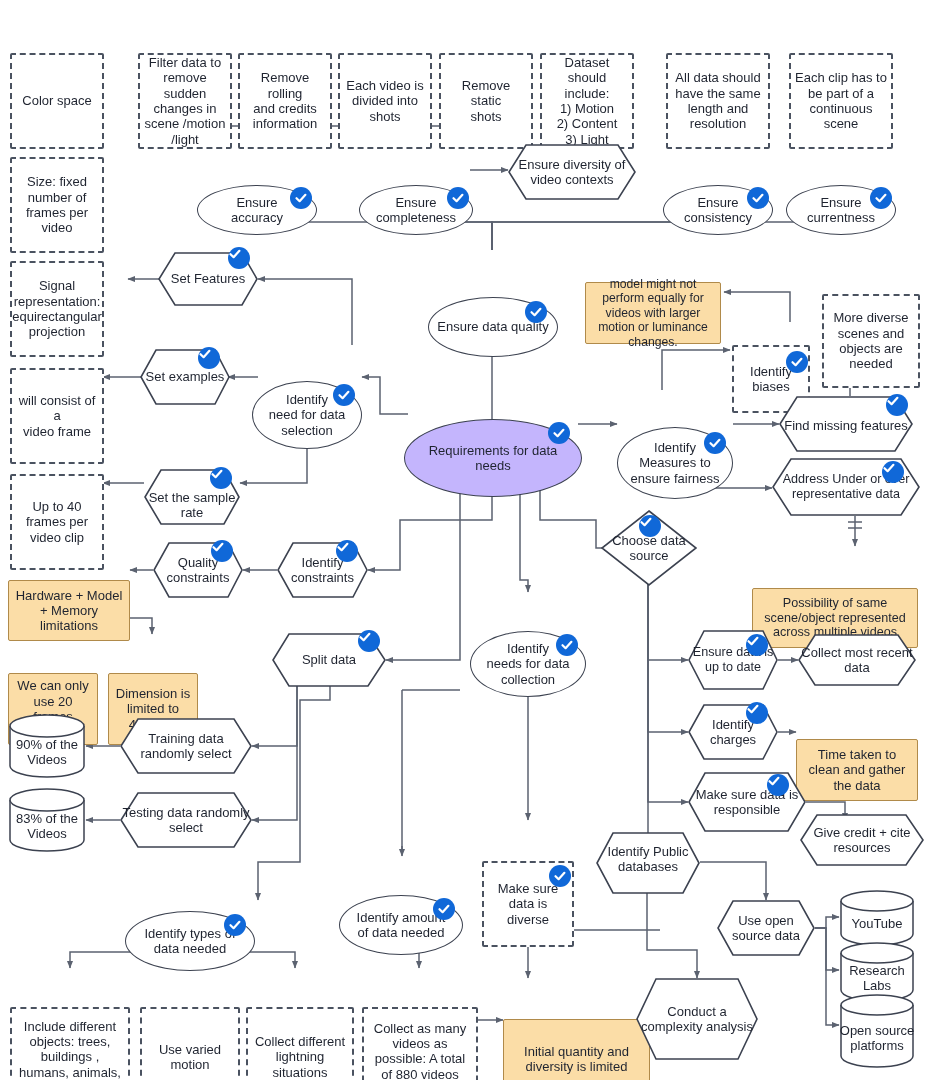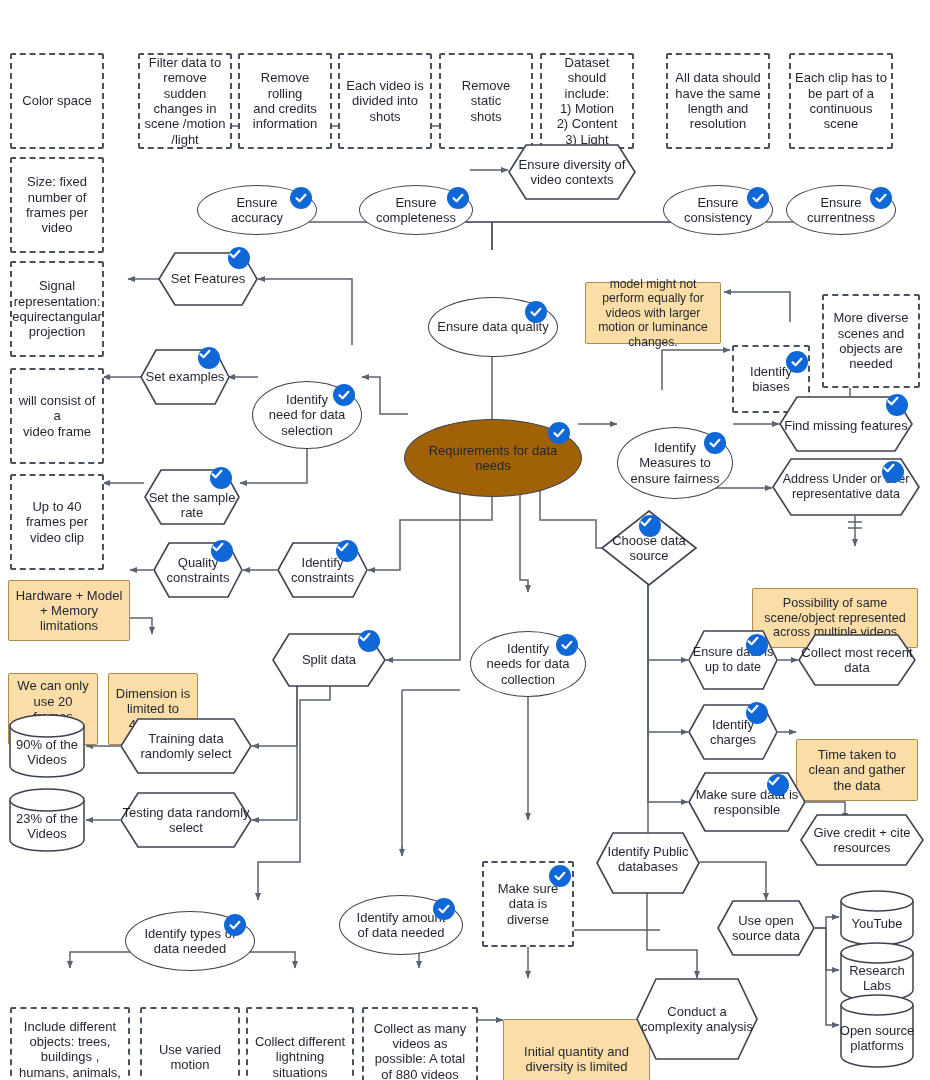--- a/index.html
+++ b/index.html
@@ -8,21 +8,21 @@
   svg#wires{position:absolute;left:0;top:0;width:930px;height:1080px;}
   .node{position:absolute;box-sizing:border-box;display:flex;align-items:center;
         justify-content:center;text-align:center;color:#1f2430;line-height:1.18;margin-top:39px;}
   .node .lbl{display:block;padding:0 4px;white-space:pre-line;}
   
   .dashbox{border:2px dashed #4a5260;background:#fff;border-radius:2px;}
   
   .orange{border:1.6px solid #B08A4A;background:#FBDDA7;border-radius:2px;}
   
   .ellipse{border:1.6px solid #3c4250;background:#fff;border-radius:50%;}
-  .ellipse.grayfill{background:#a16207;}
+  .ellipse.grayfill{background:#c4b5fd;}
   
   .hexwrap{position:absolute;}
   .hexwrap svg{position:absolute;left:0;top:0;overflow:visible;}
   .hexwrap .hextext{position:absolute;left:0;top:0;width:100%;height:100%;
         display:flex;align-items:center;justify-content:center;text-align:center;
         color:#1f2430;line-height:1.18;}
   .diamondwrap{position:absolute;}
   .diamondwrap svg{position:absolute;left:0;top:0;overflow:visible;}
   .diamondwrap .dtext{position:absolute;left:0;top:0;width:100%;height:100%;
         display:flex;align-items:center;justify-content:center;text-align:center;
@@ -558,21 +558,21 @@
         <span class="lbl">90% of the
 Videos</span>
       </div>
   </div>
   <div class="cylwrap" style="left:8px;top:788px;width:78px;height:64px;">
     <svg width="78" height="64">
       <path d="M2,12 L2,52 A37,11 0 0 0 76,52 L76,12" fill="#fff" stroke="#3c4250" stroke-width="1.5"></path>
       <ellipse cx="39" cy="12" rx="37" ry="11" fill="#fff" stroke="#3c4250" stroke-width="1.5"></ellipse>
     </svg>
     <div class="ctext f13">
-        <span class="lbl">23% of the
+        <span class="lbl">83% of the
 Videos</span>
       </div>
   </div>
 
   <div class="hexwrap" style="left:120px;top:718px;width:132px;height:56px;">
     <svg width="132" height="56">
         <polygon points="18,1 114,1 131,28 114,55 18,55 1,28" fill="#fff" stroke="#3c4250" stroke-width="1.6"></polygon>
       </svg>
     <div class="hextext f13">
         <span class="lbl">Training data

